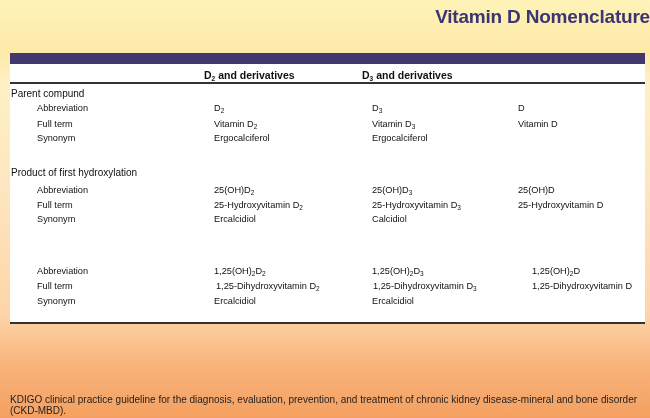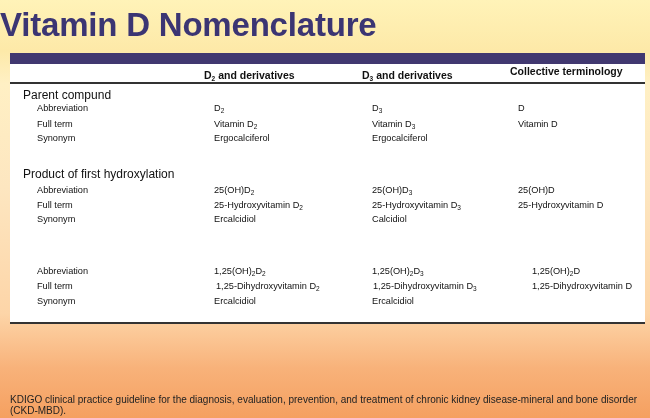--- a/index.html
+++ b/index.html
@@ -3,40 +3,40 @@
 <meta charset="utf-8">
 <style>
   html, body { margin: 0; padding: 0; }
   body {
     width: 650px; height: 418px; overflow: hidden; position: relative;
     font-family: "Liberation Sans", sans-serif;
     background: linear-gradient(180deg, #fff3b8 0%, #fde9a8 12%, #fff0c4 20%, #fde6c0 45%, #fdd5a8 75%, #f8b27a 88%, #f5a060 100%);
   }
   .title {
     position: absolute; left: 0; right: 0; top: 6px;
-    text-align: left; font-size: 33px; font-weight: bold; color: #3b3573;
+    text-align: right; font-size: 19px; font-weight: bold; color: #3b3573;
     letter-spacing: -0.2px;
   }
   .table {
     position: absolute; left: 10px; top: 53px; width: 635px; height: 269px;
     background: #ffffff;
     border-bottom: 2px solid #333;
   }
   .navbar { height: 11px; background: #413870; }
   .header-row {
     position: relative; height: 18px; border-bottom: 2px solid #333;
     font-size: 10.5px; font-weight: bold; color: #111;
   }
   .header-row span { position: absolute; top: 3px; }
   .h1 { left: 194px; top: 5px !important; }
   .h2 { left: 352px; top: 5px !important; }
   .h3 { left: 500px; top: 1px !important; }
   sub { font-size: 6.5px; vertical-align: -2px; line-height: 0; }
   .section {
-    position: absolute; left: 13px; font-size: 12px; color: #111;
+    position: absolute; left: 1px; font-size: 10px; color: #111;
   }
   .row { position: absolute; left: 10px; width: 100%; height: 14px; font-size: 9.2px; color: #111; }
   .row span { position: absolute; top: 0; }
   .c0 { left: 17px; }
   .c1 { left: 194px; }
   .c2 { left: 352px; }
   .c3 { left: 498px; }
   .c1b { left: 196px; }
   .c2b { left: 353px; }
   .c3b { left: 512px; }
@@ -48,21 +48,20 @@
 </head>
 <body>
 
 <div class="title">Vitamin D Nomenclature</div>
 
 <div class="table">
   <div class="navbar"></div>
   <div class="header-row">
     <span class="h1"><span style="position:static">D</span><sub>2</sub><span style="position:static"> and derivatives</span></span>
     <span class="h2"><span style="position:static">D</span><sub>3</sub><span style="position:static"> and derivatives</span></span>
-    <span class="h3">Collective terminology</span>
   </div>
 
   <div class="section" style="top:35px">Parent compund</div>
   <div class="row" style="top:50px">
     <span class="c0">Abbreviation</span>
     <span class="c1"><span style="position:static">D</span><sub>2</sub></span>
     <span class="c2"><span style="position:static">D</span><sub>3</sub></span>
     <span class="c3">D</span>
   </div>
   <div class="row" style="top:66px">

